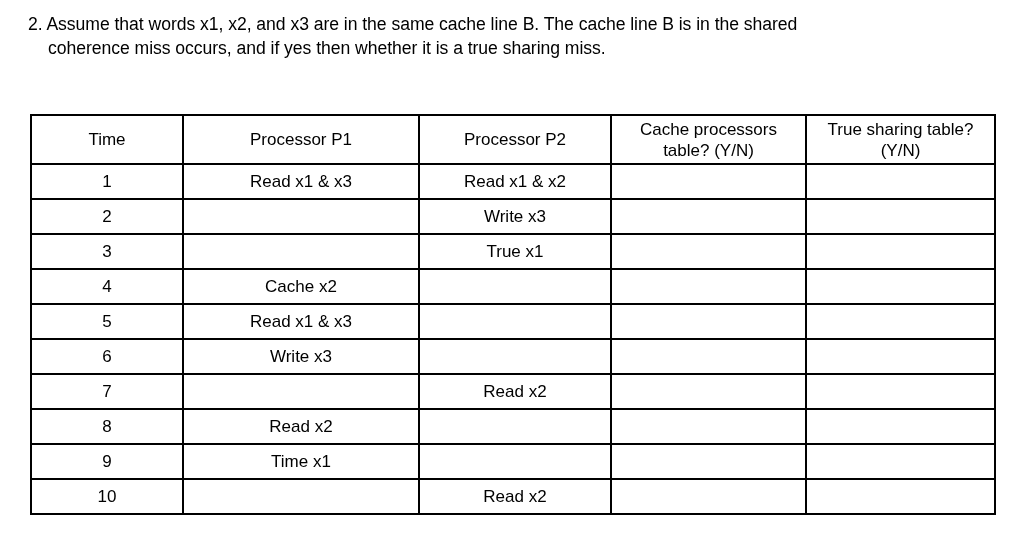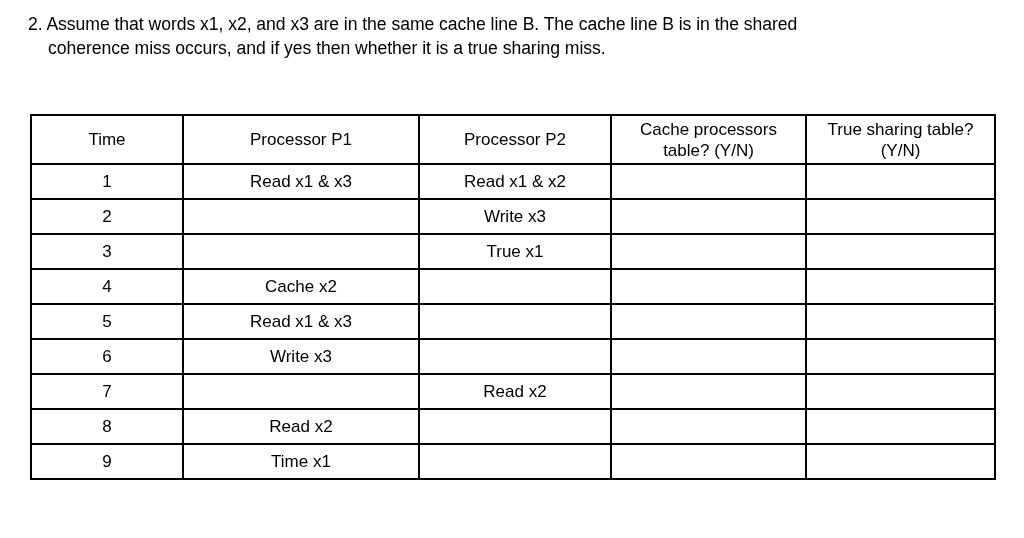--- a/index.html
+++ b/index.html
@@ -188,17 +188,24 @@
           <td class="blank-cell"></td>
           <td class="blank-cell"></td>
         </tr>
         <tr>
           <td>9</td>
           <td>Time x1</td>
           <td></td>
           <td class="blank-cell"></td>
           <td class="blank-cell"></td>
         </tr>
+        <tr>
+          <td>10</td>
+          <td></td>
+          <td>Read x2</td>
+          <td class="blank-cell"></td>
+          <td class="blank-cell"></td>
+        </tr>
       </tbody>
     </table>
   </div>
 
 </div>
 
 </body></html>

